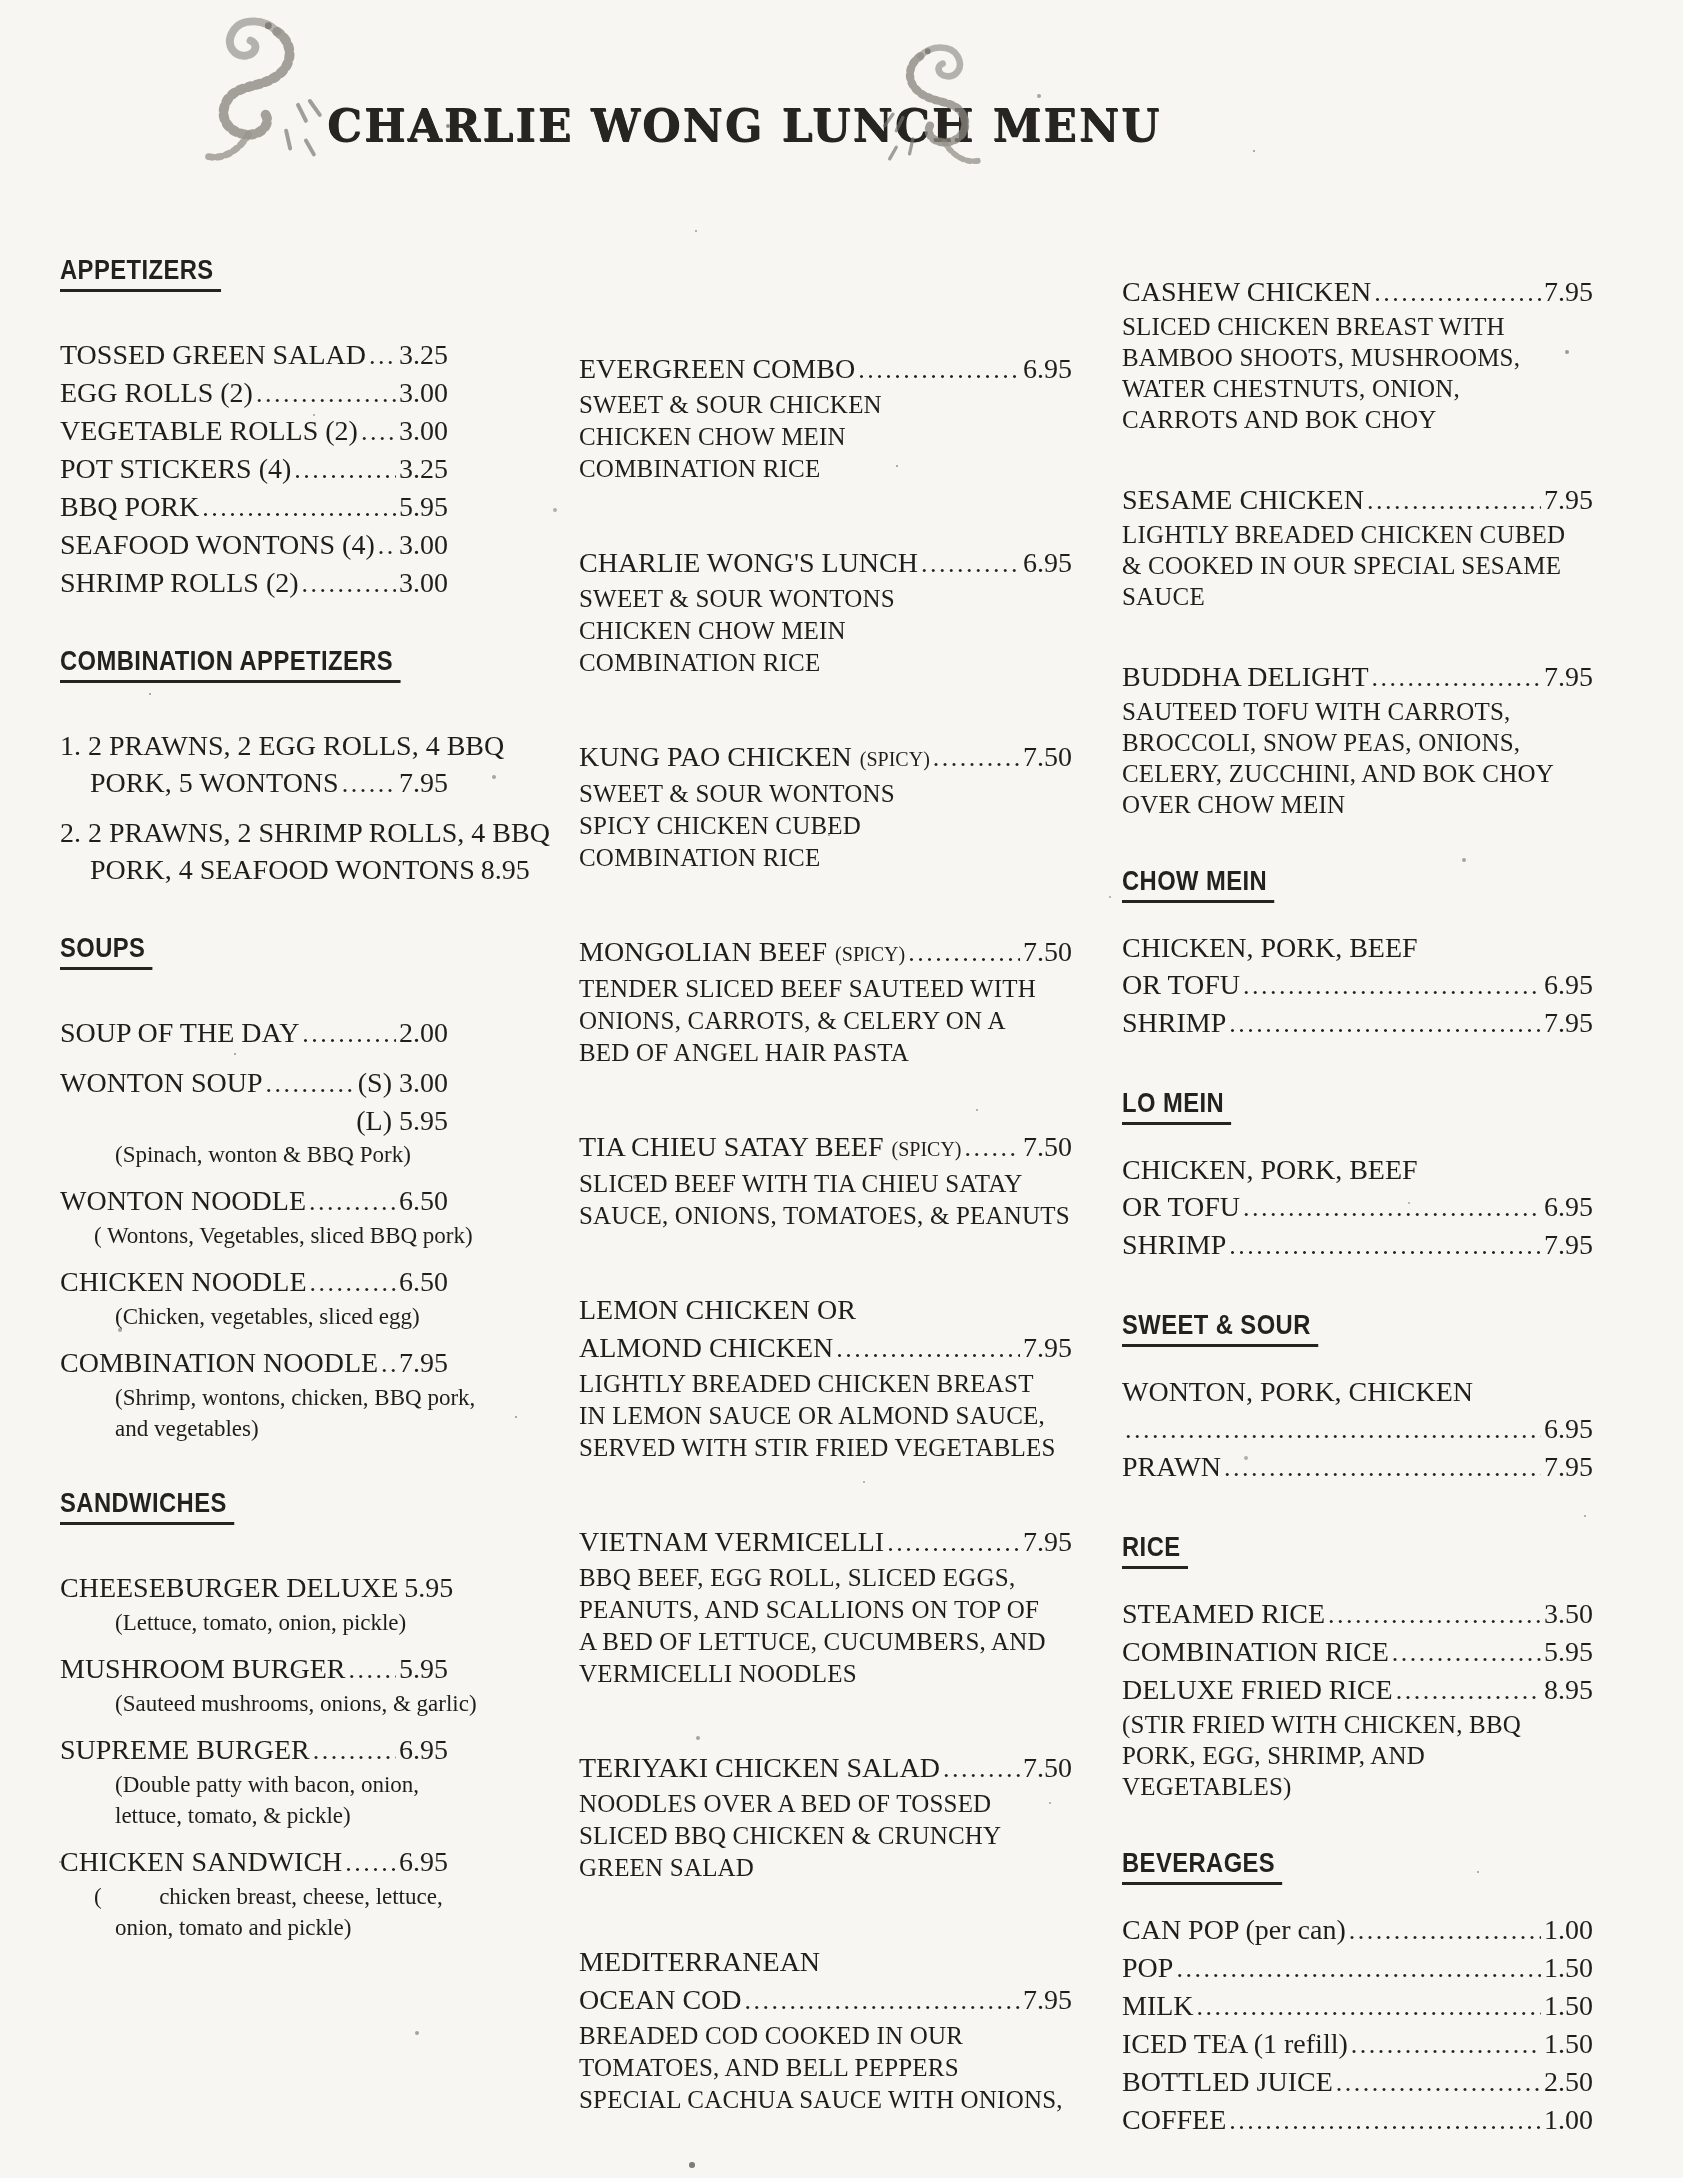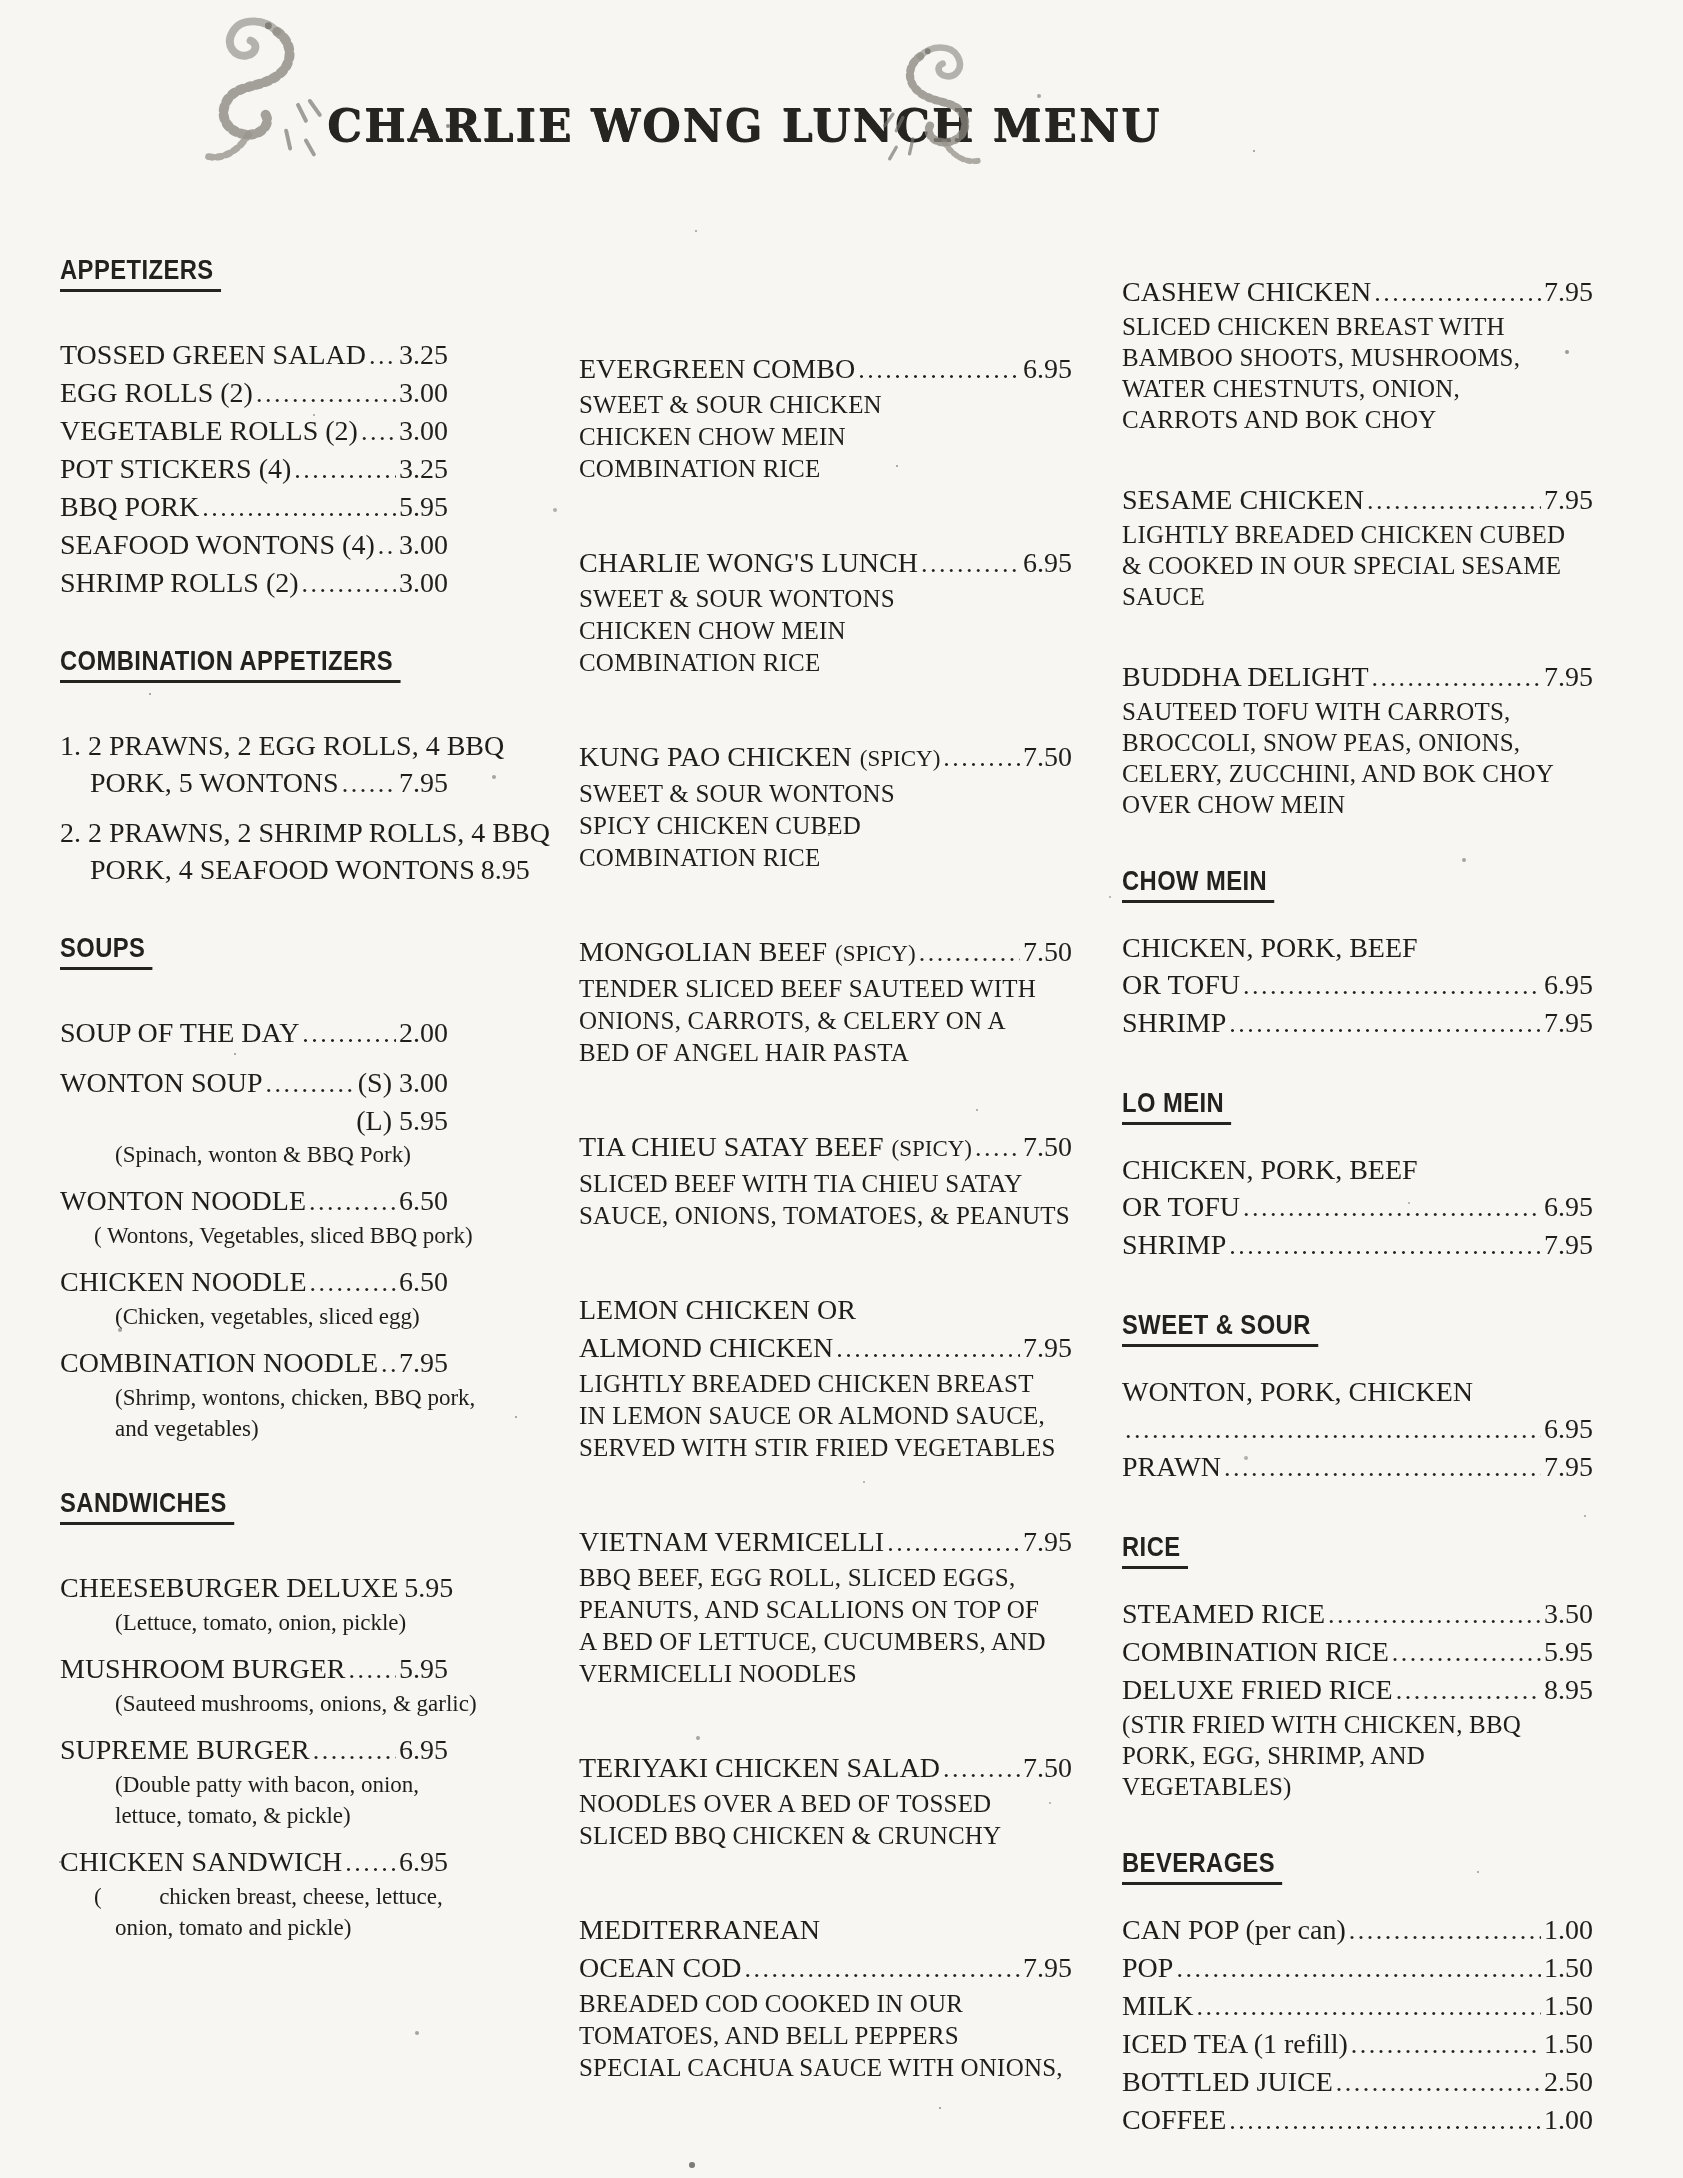--- a/index.html
+++ b/index.html
@@ -42,21 +42,21 @@
   .line.item .nm{white-space:pre;text-align:center;}
   .line.item.ind{padding-left:30px;}
   .gap{margin-top:12px;}
   .dots{flex:1 1 auto;overflow:hidden;white-space:nowrap;margin:0 3px;min-width:0;}
   .dots::after{
     content:"....................................................................................................";
     letter-spacing:2.5px;font-size:26px;color:#24221e;
   }
   .dots.off::after{content:"";}
   .price{white-space:nowrap;}
-  .spicy{font-size:23px;margin-left:8px;white-space:nowrap;}
+  .spicy{font-size:20px;margin-left:8px;white-space:nowrap;}
   .line.desc{font-size:25px;line-height:32px;letter-spacing:0.2px;white-space:pre-wrap;}
   #col2 .line.desc{line-height:31px;}
   .line.sub{font-size:23px;line-height:31px;padding-left:34px;white-space:pre;}
   .line.sub.ind{padding-left:55px;}
   
   .specks{
     position:absolute;left:0;top:0;width:2px;height:2px;border-radius:50%;
     pointer-events:none;background:transparent;
     box-shadow:
       447px 125px 0 1px rgba(45,42,38,.5),
@@ -327,20 +327,21 @@
         <div class="line desc">VERMICELLI NOODLES</div>
       </section>
       <section class="menu-section">
         <div class="line item">
           <span class="nm">TERIYAKI CHICKEN SALAD</span>
           <span class="dots"></span>
           <span class="price">7.50</span>
         </div>
         <div class="line desc">NOODLES OVER A BED OF TOSSED</div>
         <div class="line desc">SLICED BBQ CHICKEN &amp; CRUNCHY</div>
+        <div class="line desc">GREEN SALAD</div>
       </section>
       <section class="menu-section">
         <div class="line item">
           <span class="nm">MEDITERRANEAN</span>
           <span class="dots off"></span>
         </div>
         <div class="line item">
           <span class="nm">OCEAN COD</span>
           <span class="dots"></span>
           <span class="price">7.95</span>

